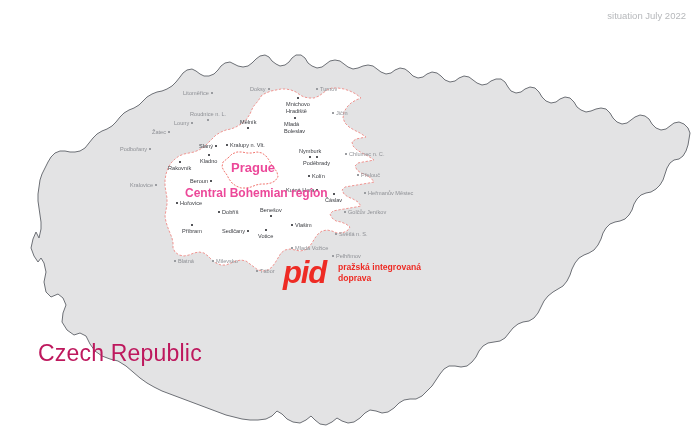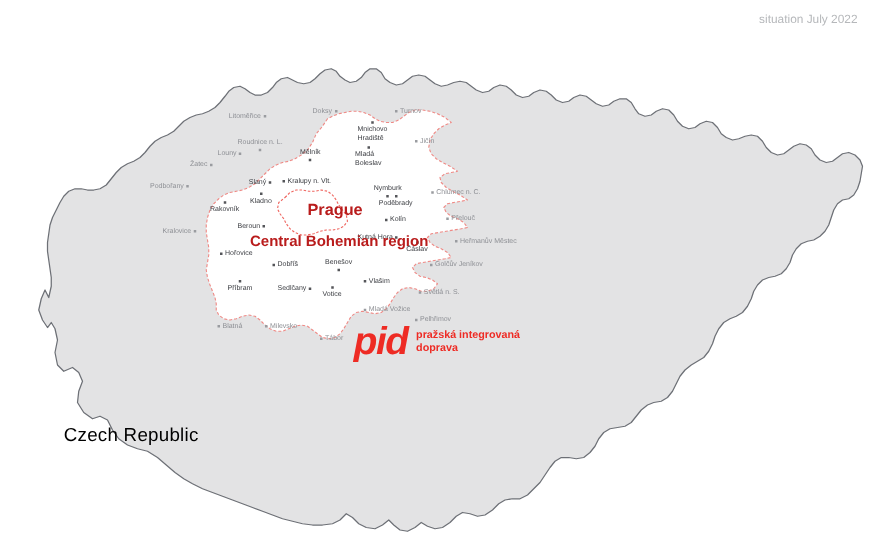--- a/index.html
+++ b/index.html
@@ -45,37 +45,36 @@
     font-size: 9.5px;
     color: #b6b8bb;
     margin-top: 3px;
     line-height: 1.1;
     white-space: nowrap;
   }
 
   
   .country-label {
     position: absolute;
-    left: 51px;
+    left: 38px;
     top: 340px;
-    font-size: 15px;
-    color: #000000;
+    font-size: 23px;
+    color: #be185d;
     letter-spacing: 0.2px;
     white-space: nowrap;
     z-index: 30;
   }
 
   
   .region-label {
     position: absolute;
-    color: #b91c1c;
+    color: #ec4899;
     font-weight: bold;
     white-space: nowrap;
     z-index: 32;
-    margin-left: 15px;
   }
   .label-prague {
     left: 231px;
     top: 160px;
     font-size: 13px;
   }
   .label-central {
     left: 185px;
     top: 186px;
     font-size: 12px;
@@ -122,21 +121,21 @@
   }
   .pid-mark {
     font-size: 31px;
     font-weight: bold;
     color: #ee2b24;
     letter-spacing: -1.2px;
     line-height: 0.95;
     font-style: italic;
   }
   .pid-words {
-    margin-left: 7px;
+    margin-left: 12px;
     color: #ee2b24;
     font-size: 8.6px;
     font-weight: bold;
     line-height: 1.22;
   }
 </style>
 </head>
 <body>
 
 <div id="app">

